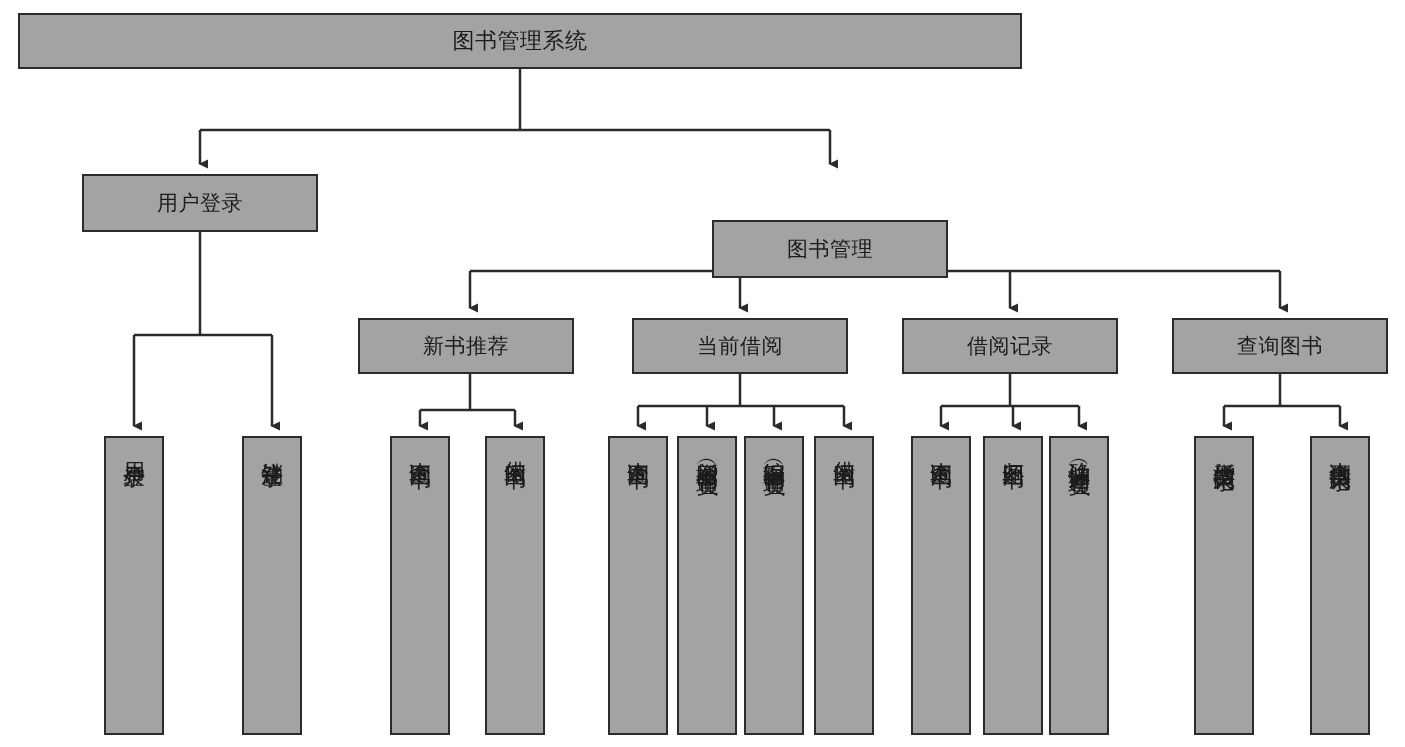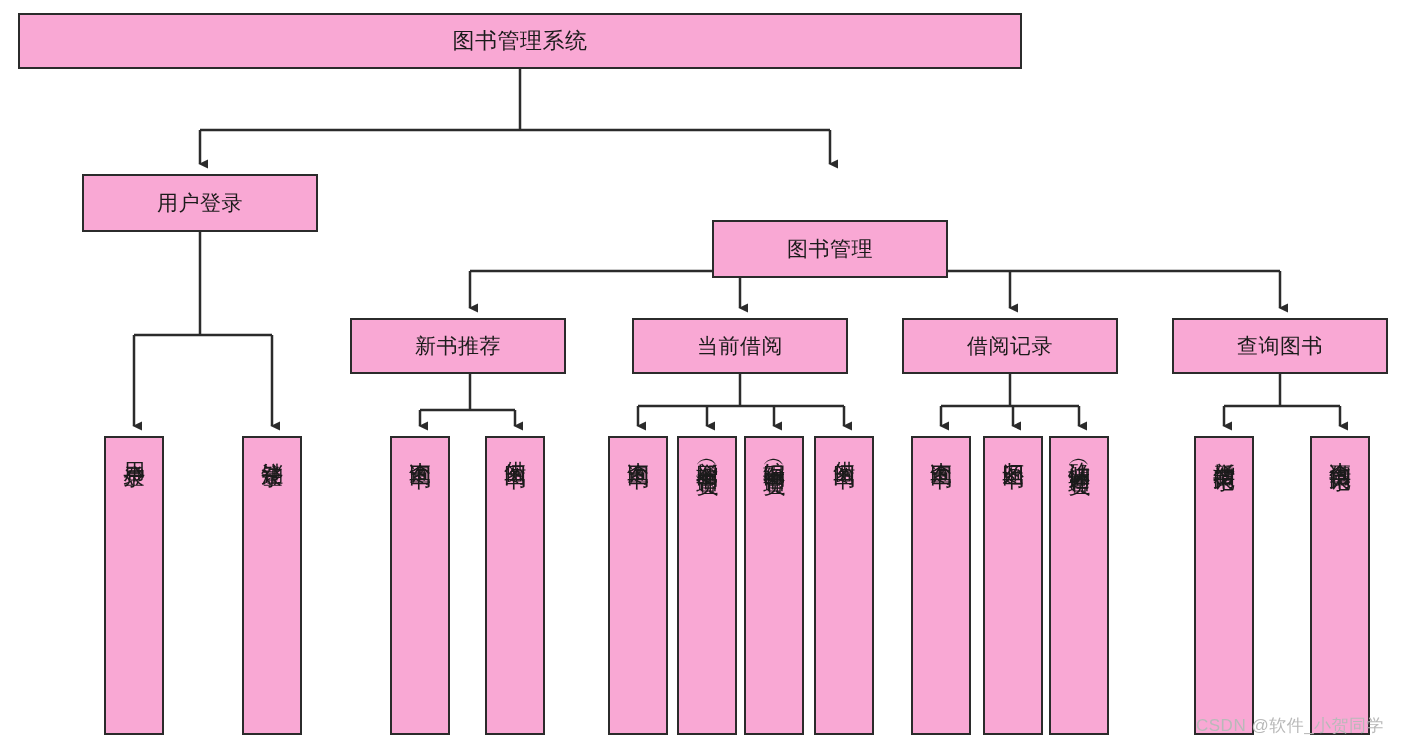--- a/index.html
+++ b/index.html
@@ -21,21 +21,21 @@
     position: absolute;
     left: 0;
     top: 0;
     width: 1405px;
     height: 747px;
     pointer-events: none;
   }
   .node {
     position: absolute;
     box-sizing: border-box;
-    background: #f9a8d4;
+    background: #a3a3a3;
     border: 2px solid #2b2b2b;
     display: flex;
     align-items: center;
     justify-content: center;
     color: #1b1b1b;
   }
   .node .label {
     display: block;
     text-align: center;
     line-height: 1.08;
@@ -118,21 +118,21 @@
   <div id="node-layer">
       <div class="node horizontal root" style="left: 18px; top: 13px; width: 1004px; height: 56px;">
         <span class="label">图书管理系统</span>
       </div>
       <div class="node horizontal" style="left: 82px; top: 174px; width: 236px; height: 58px;">
         <span class="label">用户登录</span>
       </div>
       <div class="node horizontal" style="left: 712px; top: 174px; width: 236px; height: 58px; margin-top: 46px;">
         <span class="label">图书管理</span>
       </div>
-      <div class="node horizontal" style="left: 350px; top: 318px; width: 216px; height: 56px;">
+      <div class="node horizontal" style="left: 358px; top: 318px; width: 216px; height: 56px;">
         <span class="label">新书推荐</span>
       </div>
       <div class="node horizontal" style="left: 632px; top: 318px; width: 216px; height: 56px;">
         <span class="label">当前借阅</span>
       </div>
       <div class="node horizontal" style="left: 902px; top: 318px; width: 216px; height: 56px;">
         <span class="label">借阅记录</span>
       </div>
       <div class="node horizontal" style="left: 1172px; top: 318px; width: 216px; height: 56px;">
         <span class="label">查询图书</span>
@@ -170,14 +170,13 @@
       <div class="node vertical" style="left: 1049px; top: 436px; width: 60px; height: 299px;">
         <span class="label">确认归还（管理员）</span>
       </div>
       <div class="node vertical" style="left: 1194px; top: 436px; width: 60px; height: 299px;">
         <span class="label">新增借阅记录</span>
       </div>
       <div class="node vertical" style="left: 1310px; top: 436px; width: 60px; height: 299px;">
         <span class="label">查询借阅记录</span>
       </div>
     </div>
-  <div class="watermark" style="left: 1196px; top: 714px;">CSDN @软件_小贺同学</div>
 </div>
 
 </body></html>

